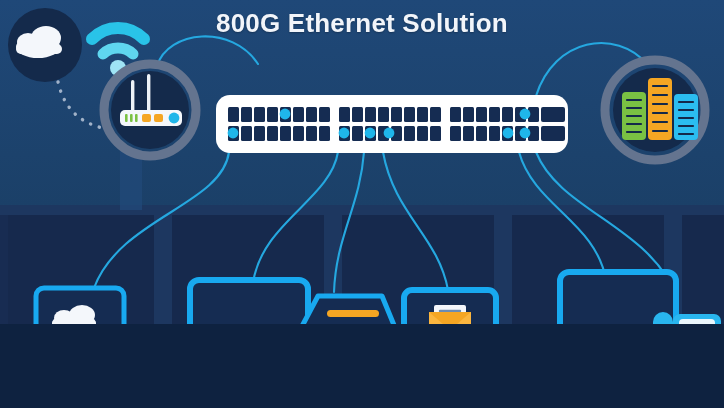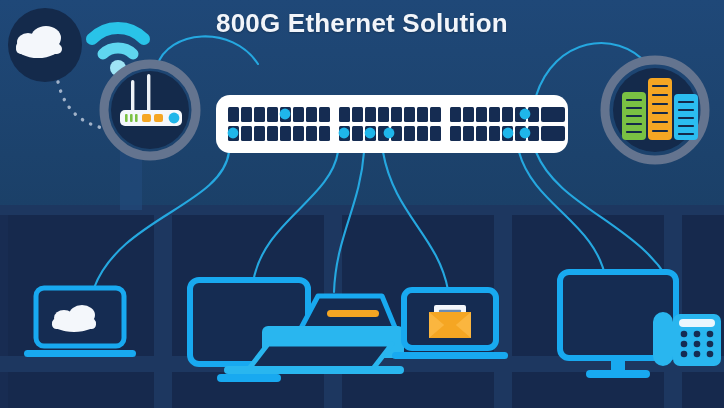--- a/index.html
+++ b/index.html
@@ -1,17 +1,17 @@
 <!DOCTYPE html>
 <html><head>
 <meta charset="utf-8">
 <style>
   html,body{margin:0;padding:0;background:#0e2240;}
   #stage{
-    position:relative;width:724px;height:408px;overflow:hidden;
+    position:relative;width:724px;height:324px;overflow:hidden;
     font-family:"Liberation Sans","DejaVu Sans",sans-serif;
     background:#ef4444;
   }
   .layer{position:absolute;inset:0;}
   svg.layer{width:724px;height:408px;display:block;}
   #title{
     position:absolute;left:0;right:0;top:8px;text-align:center;
     color:#f2f5fa;font-size:26px;font-weight:700;letter-spacing:.2px;
     text-shadow:0 1px 2px rgba(0,0,0,.25);
     font-family:"Liberation Sans","DejaVu Sans",sans-serif;

